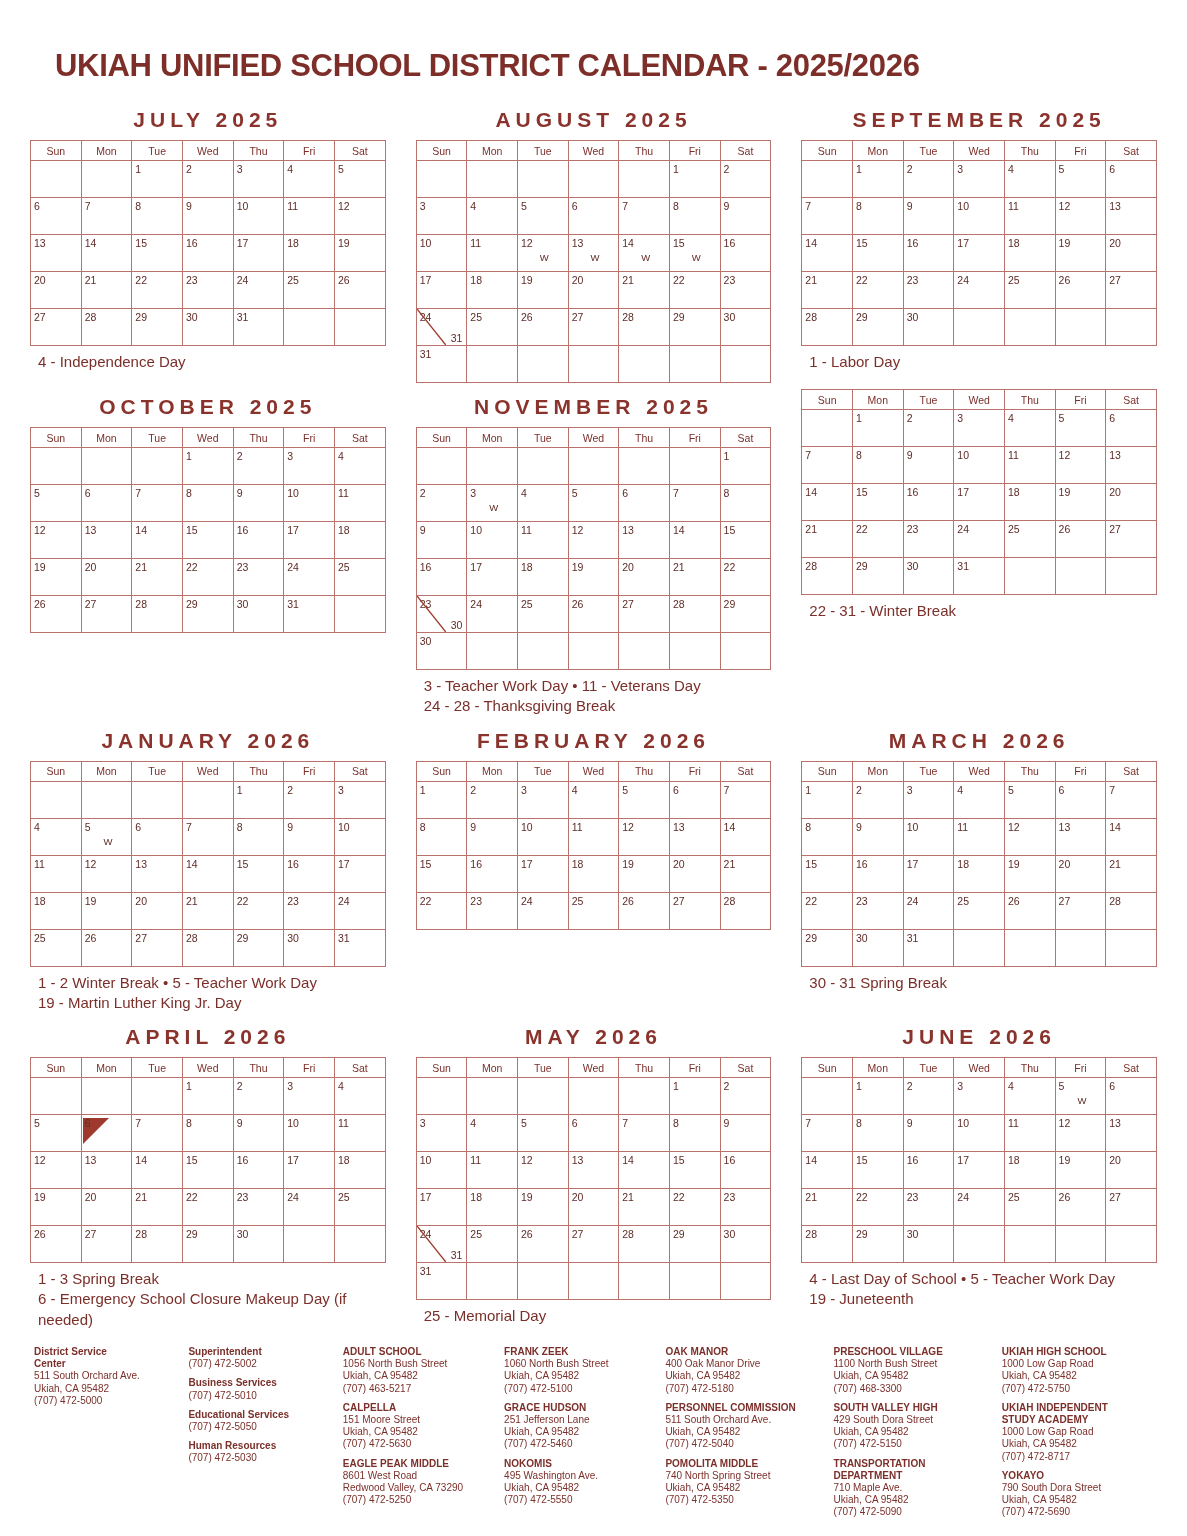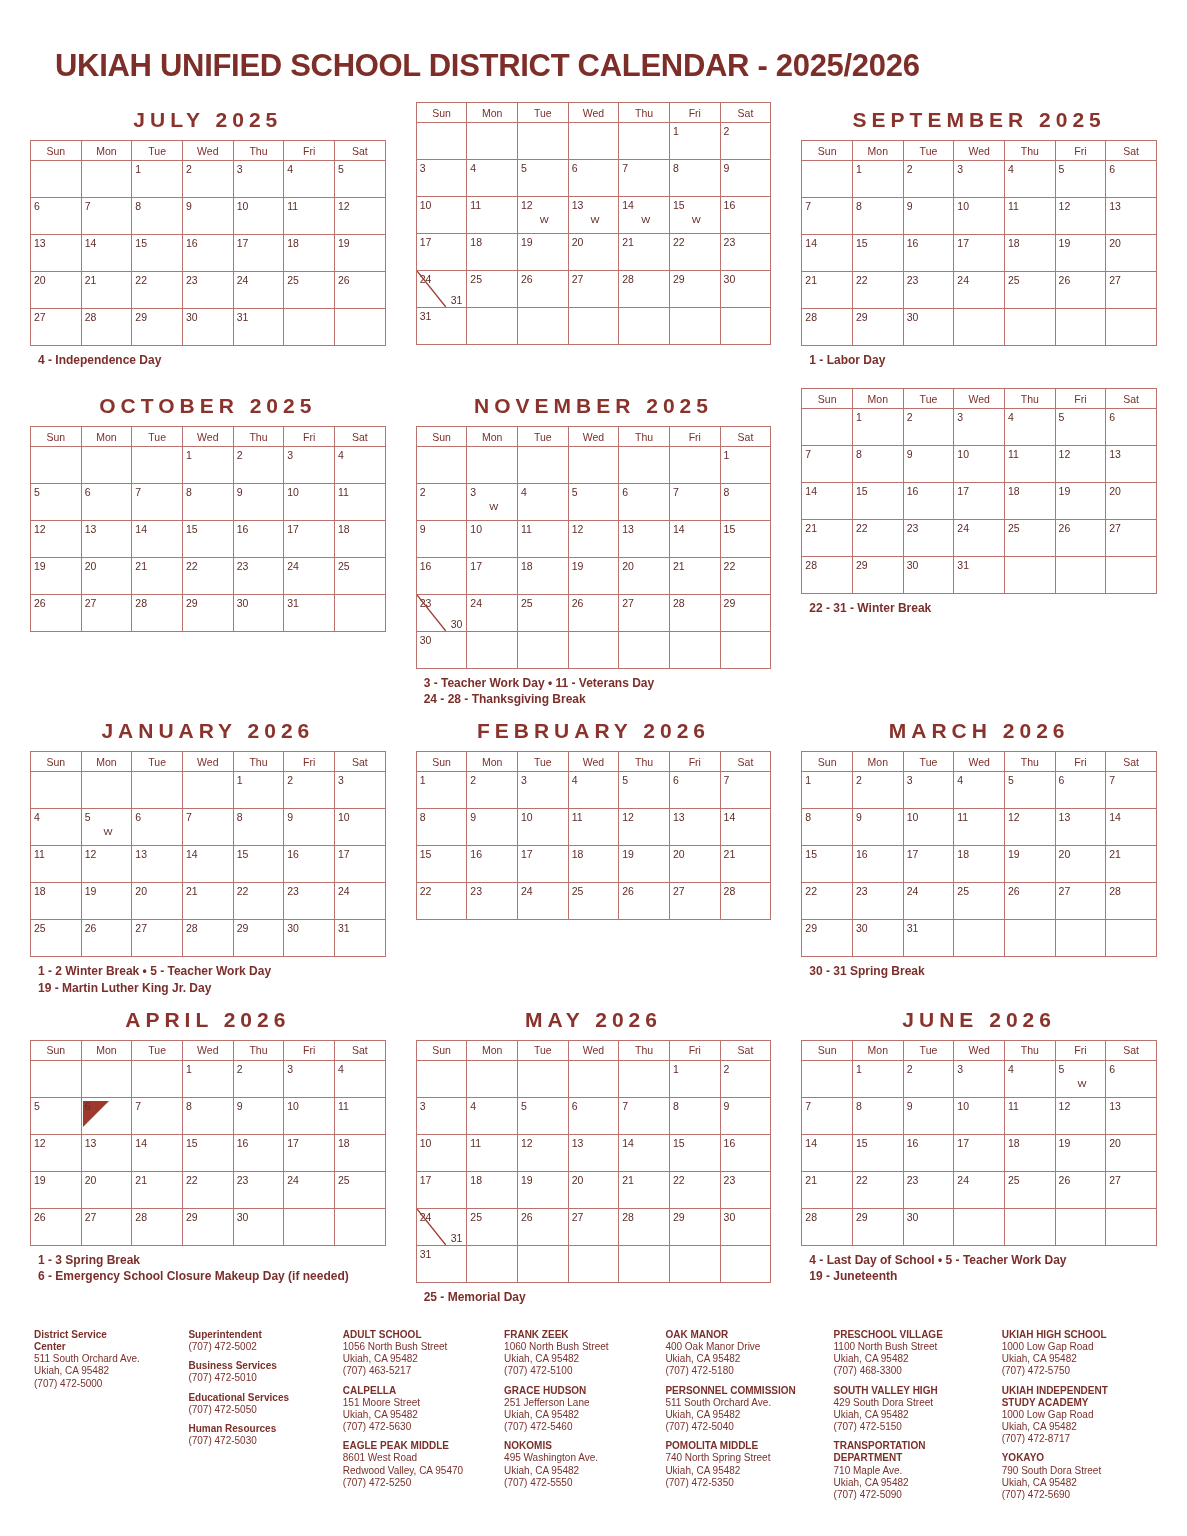--- a/index.html
+++ b/index.html
@@ -98,22 +98,22 @@
     font-size: 10.5px;
   }
   .tri {
     position: absolute;
     left: 1px; top: 3px;
     width: 0; height: 0;
     border-left: 26px solid #9e3a2d;
     border-bottom: 26px solid transparent;
   }
   .notes {
-    font-size: 12px;
-    font-weight: bold;
+    font-size: 15px;
+    font-weight: normal;
     color: #7b2f2a;
     margin: 6px 0 0 8px;
     line-height: 1.35;
     min-height: 30px;
   }
   
   .footer {
     display: grid;
     grid-template-columns: 1.05fr 1.05fr 1.1fr 1.1fr 1.15fr 1.15fr 1.1fr;
     column-gap: 10px;
@@ -191,20 +191,21 @@
               <td class="empty"></td>
               <td class="empty"></td>
             </tr>
           </tbody>
         </table>
         <div class="notes">
           <div>4 - Independence Day</div>
         </div>
       </div>
       <div class="month">
+        <div class="month-name">AUGUST 2025</div>
         <table class="cal">
           <thead>
             <tr>
               <th>Sun</th>
               <th>Mon</th>
               <th>Tue</th>
               <th>Wed</th>
               <th>Thu</th>
               <th>Fri</th>
               <th>Sat</th>
@@ -996,21 +997,21 @@
         </div>
         <div class="fblock">
           <div class="fname">CALPELLA</div>
           <div class="fline">151 Moore Street</div>
           <div class="fline">Ukiah, CA 95482</div>
           <div class="fline">(707) 472-5630</div>
         </div>
         <div class="fblock">
           <div class="fname">EAGLE PEAK MIDDLE</div>
           <div class="fline">8601 West Road</div>
-          <div class="fline">Redwood Valley, CA 95470</div>
+          <div class="fline">Redwood Valley, CA 73290</div>
           <div class="fline">(707) 472-5250</div>
         </div>
       </div>
       <div class="fcol">
         <div class="fblock">
           <div class="fname">FRANK ZEEK</div>
           <div class="fline">1060 North Bush Street</div>
           <div class="fline">Ukiah, CA 95482</div>
           <div class="fline">(707) 472-5100</div>
         </div>

